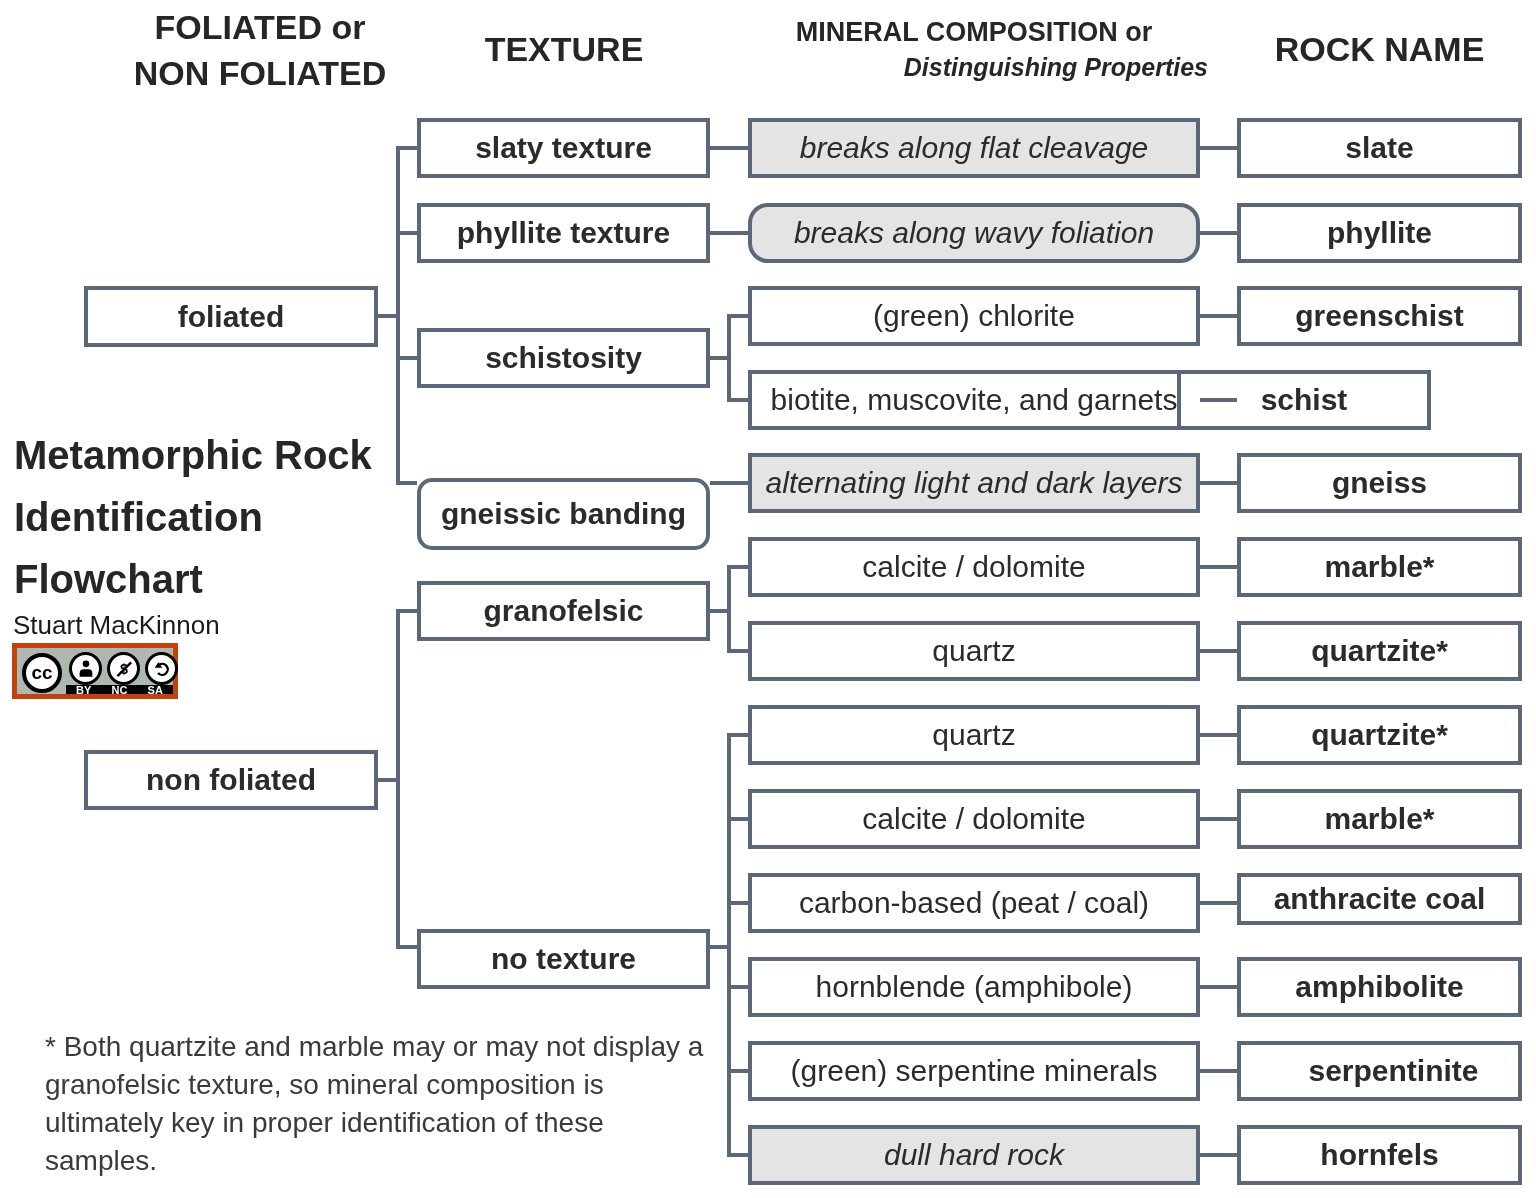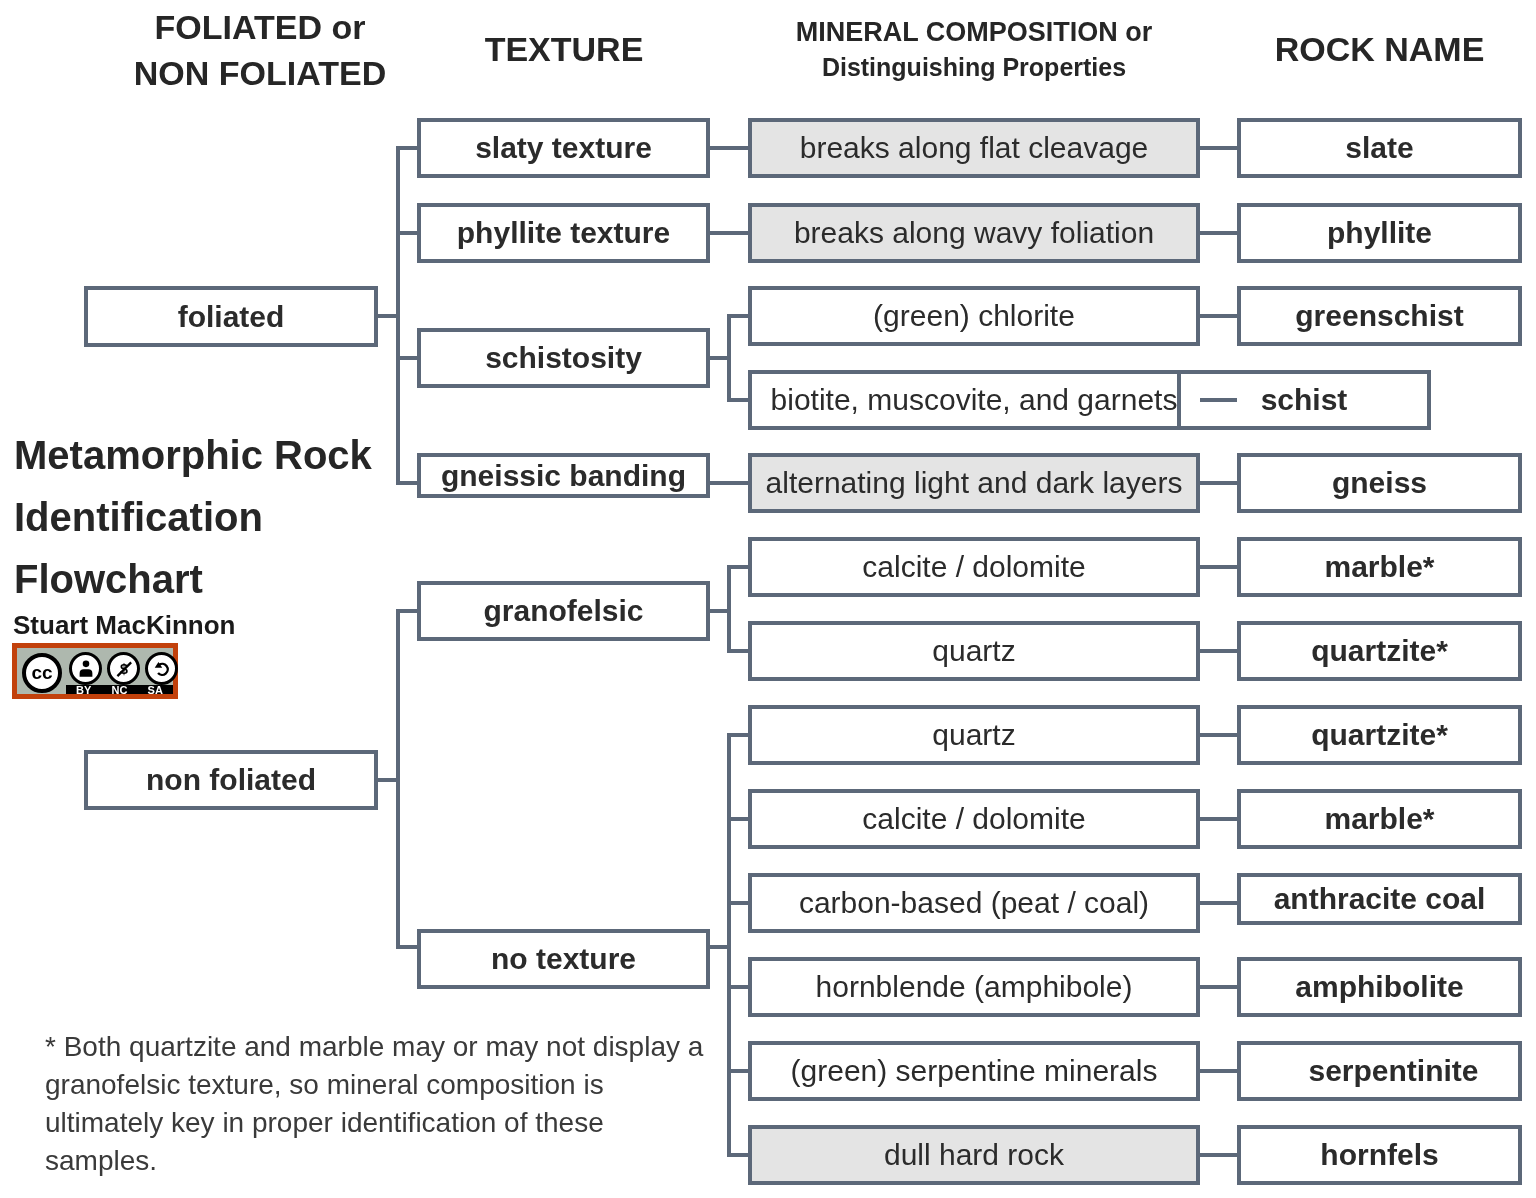--- a/index.html
+++ b/index.html
@@ -11,30 +11,30 @@
   .canvas{
     position:relative;width:1536px;height:1198px;background:#fff;overflow:hidden;
     font-family:"Liberation Sans", sans-serif;color:var(--ink);
   }
   .box{
     position:absolute;box-sizing:border-box;border:4px solid var(--line);background:#fff;
     display:flex;align-items:center;justify-content:center;text-align:center;
     font-size:30px;line-height:1.05;color:var(--ink);
   }
   .bold{font-weight:bold;}
-  .italic{}
+  .italic{font-style:italic;text-align:right;}
   .shaded{background:var(--shaded);}
   .conn{position:absolute;background:var(--line);}
   .hdr{position:absolute;text-align:center;font-weight:bold;color:#262626;}
   .hdr .l{display:block;}
   .title{
     position:absolute;left:14px;top:424px;width:400px;
     font-size:40px;font-weight:bold;line-height:62px;color:#262626;
   }
-  .author{position:absolute;left:13px;top:610px;font-size:26px;color:#1a1a1a;font-weight:bold;}
+  .author{position:absolute;left:13px;top:610px;font-size:26px;color:#1a1a1a;}
   .footnote{position:absolute;left:45px;top:1028px;width:700px;font-size:28px;line-height:38px;color:#3a3a3a;}
   .footnote .l{display:block;}
   
   .license{position:absolute;left:12px;top:643px;width:166px;height:56px;background:#aeb8ae;border:5px solid #c2410c;box-sizing:border-box;}
   .cc-big{position:absolute;left:5px;top:5px;width:40px;height:40px;border:4px solid #000;border-radius:50%;background:#fff;box-sizing:border-box;display:flex;align-items:center;justify-content:center;font-weight:bold;font-size:19px;color:#000;}
   .lic-ic{position:absolute;top:4px;width:33px;height:33px;border:3px solid #000;border-radius:50%;background:#fff;box-sizing:border-box;display:flex;align-items:center;justify-content:center;}
   .lic-ic svg{width:22px;height:22px;display:block;}
   .lic-strip{position:absolute;left:49px;right:0;top:37px;bottom:0;background:#000;display:flex;align-items:center;justify-content:space-around;color:#fff;font-weight:bold;font-size:11px;}
 </style>
 </head>
@@ -89,26 +89,26 @@
     <span class="l">ultimately key in proper identification of these</span>
     <span class="l">samples.</span>
   </div>
 
   <div class="box bold" style="left:84px;top:286px;width:294px;height:61px;">foliated</div>
   <div class="box bold" style="left:84px;top:750px;width:294px;height:60px;">non foliated</div>
 
   <div class="box bold" style="left:417px;top:118px;width:293px;height:60px;">slaty texture</div>
   <div class="box bold" style="left:417px;top:203px;width:293px;height:60px;">phyllite texture</div>
   <div class="box bold" style="left:417px;top:328px;width:293px;height:60px;">schistosity</div>
-  <div class="box bold" style="left:417px;top:453px;width:293px;height:45px;">gneissic banding</div>
+  <div class="box bold" style="left:417px;top:478px;width:293px;height:72px;border-radius:15px;">gneissic banding</div>
   <div class="box bold" style="left:417px;top:581px;width:293px;height:60px;">granofelsic</div>
   <div class="box bold" style="left:417px;top:917px;width:293px;height:60px;margin-top:12px;">no texture</div>
 
   <div class="box shaded italic" style="left:748px;top:118px;width:452px;height:60px;">breaks along flat cleavage</div>
-  <div class="box shaded italic" style="left:748px;top:203px;width:452px;height:60px;">breaks along wavy foliation</div>
+  <div class="box shaded italic" style="left:748px;top:203px;width:452px;height:60px;border-radius:20px;">breaks along wavy foliation</div>
   <div class="box" style="left:748px;top:286px;width:452px;height:60px;">(green) chlorite</div>
   <div class="box" style="left:748px;top:370px;width:452px;height:60px;">biotite, muscovite, and garnets</div>
   <div class="box shaded italic" style="left:748px;top:453px;width:452px;height:60px;">alternating light and dark layers</div>
   <div class="box" style="left:748px;top:537px;width:452px;height:60px;">calcite / dolomite</div>
   <div class="box" style="left:748px;top:621px;width:452px;height:60px;">quartz</div>
   <div class="box" style="left:748px;top:705px;width:452px;height:60px;">quartz</div>
   <div class="box" style="left:748px;top:789px;width:452px;height:60px;">calcite / dolomite</div>
   <div class="box" style="left:748px;top:873px;width:452px;height:60px;">carbon-based (peat / coal)</div>
   <div class="box" style="left:748px;top:957px;width:452px;height:60px;">hornblende (amphibole)</div>
   <div class="box" style="left:748px;top:1041px;width:452px;height:60px;">(green) serpentine minerals</div>

